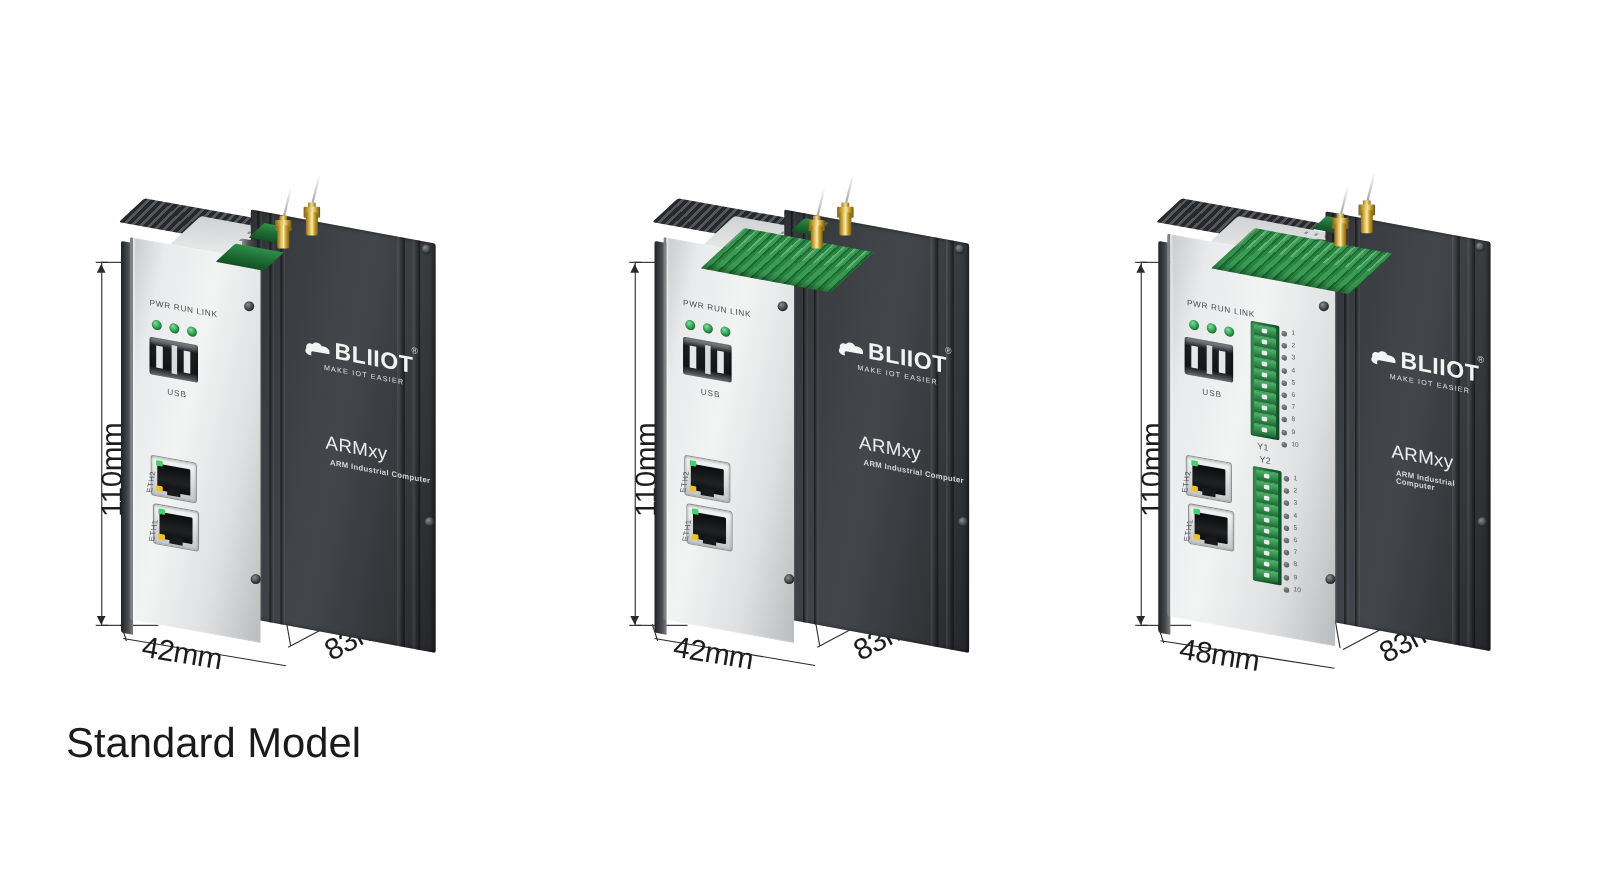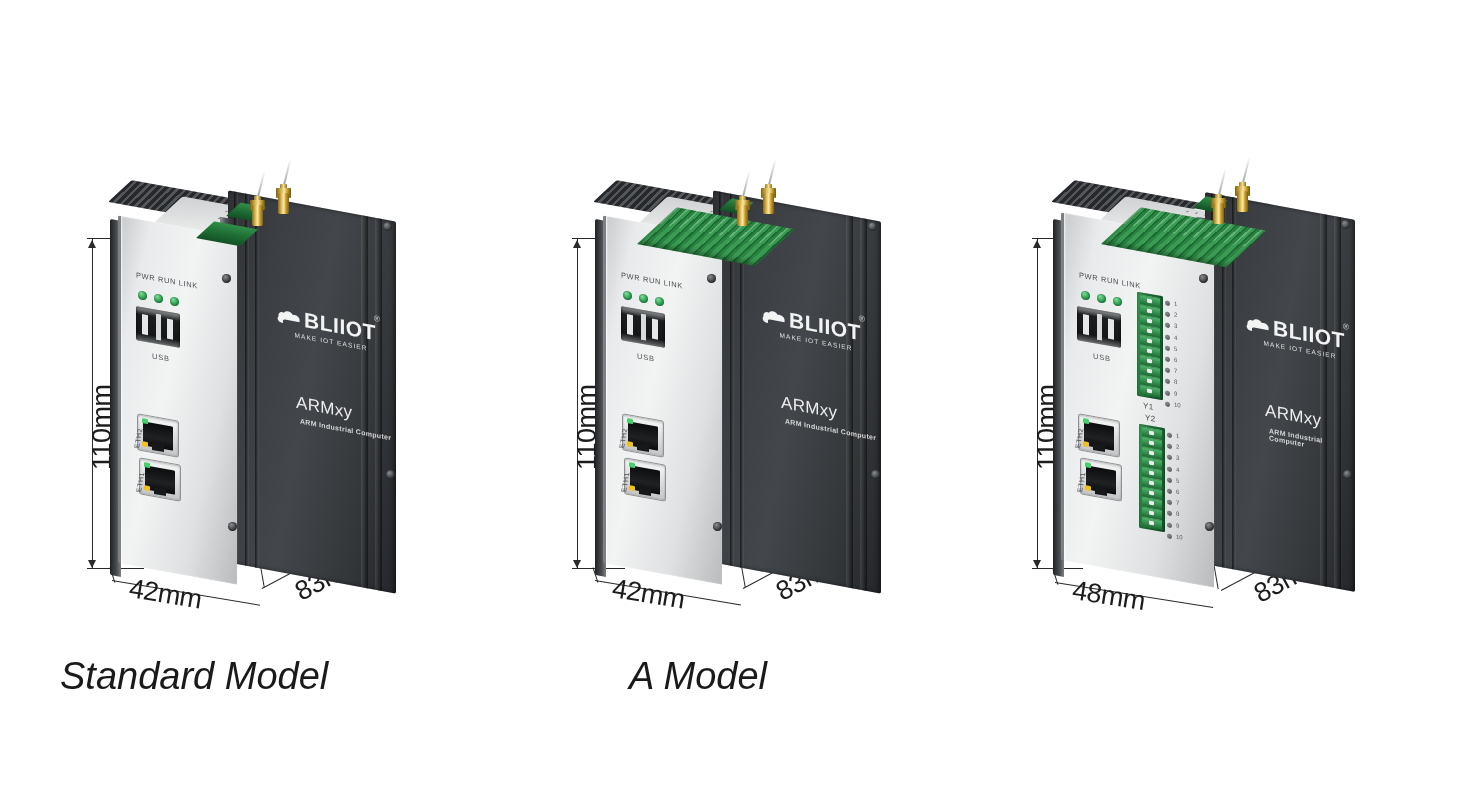--- a/index.html
+++ b/index.html
@@ -489,21 +489,20 @@
     transform: skewY(10.4deg);
   }
 
   
   .caption {
     position: absolute;
     font-size: 38px;
     color: #1a1a1a;
     font-family: "Liberation Sans", sans-serif;
     white-space: nowrap;
-    font-style: italic;
   }
 </style>
 </head>
 <body>
 
 <div class="stage">
 
   <div class="product p0">
 
     <div>
@@ -718,21 +717,20 @@
           <div class="ly"></div>
       </div>
       <div class="eth-label" style="left:35px; top:322px;">ETH1</div>
 
       <div class="screw" style="left:122px; top:104px;"></div>
       <div class="screw" style="left:128px; top:352px;"></div>
       <div class="screw" style="left:283px; top:52px;"></div>
       <div class="screw" style="left:286px; top:300px;"></div>
     </div>
 
-    <div class="caption" style="left:84px; top:537px;">A Model</div>
   </div>
 
   <div class="product p2">
 
     <div>
       <div class="dim-line dim-v" style="left:22px; top:120px; height:330px;"></div>
       <div class="tick" style="left:17px; top:120px;"></div>
       <div class="tick" style="left:17px; top:450px;"></div>
       <div class="arrow up" style="left:18px; top:122px;"></div>
       <div class="arrow down" style="left:18px; top:442px;"></div>

